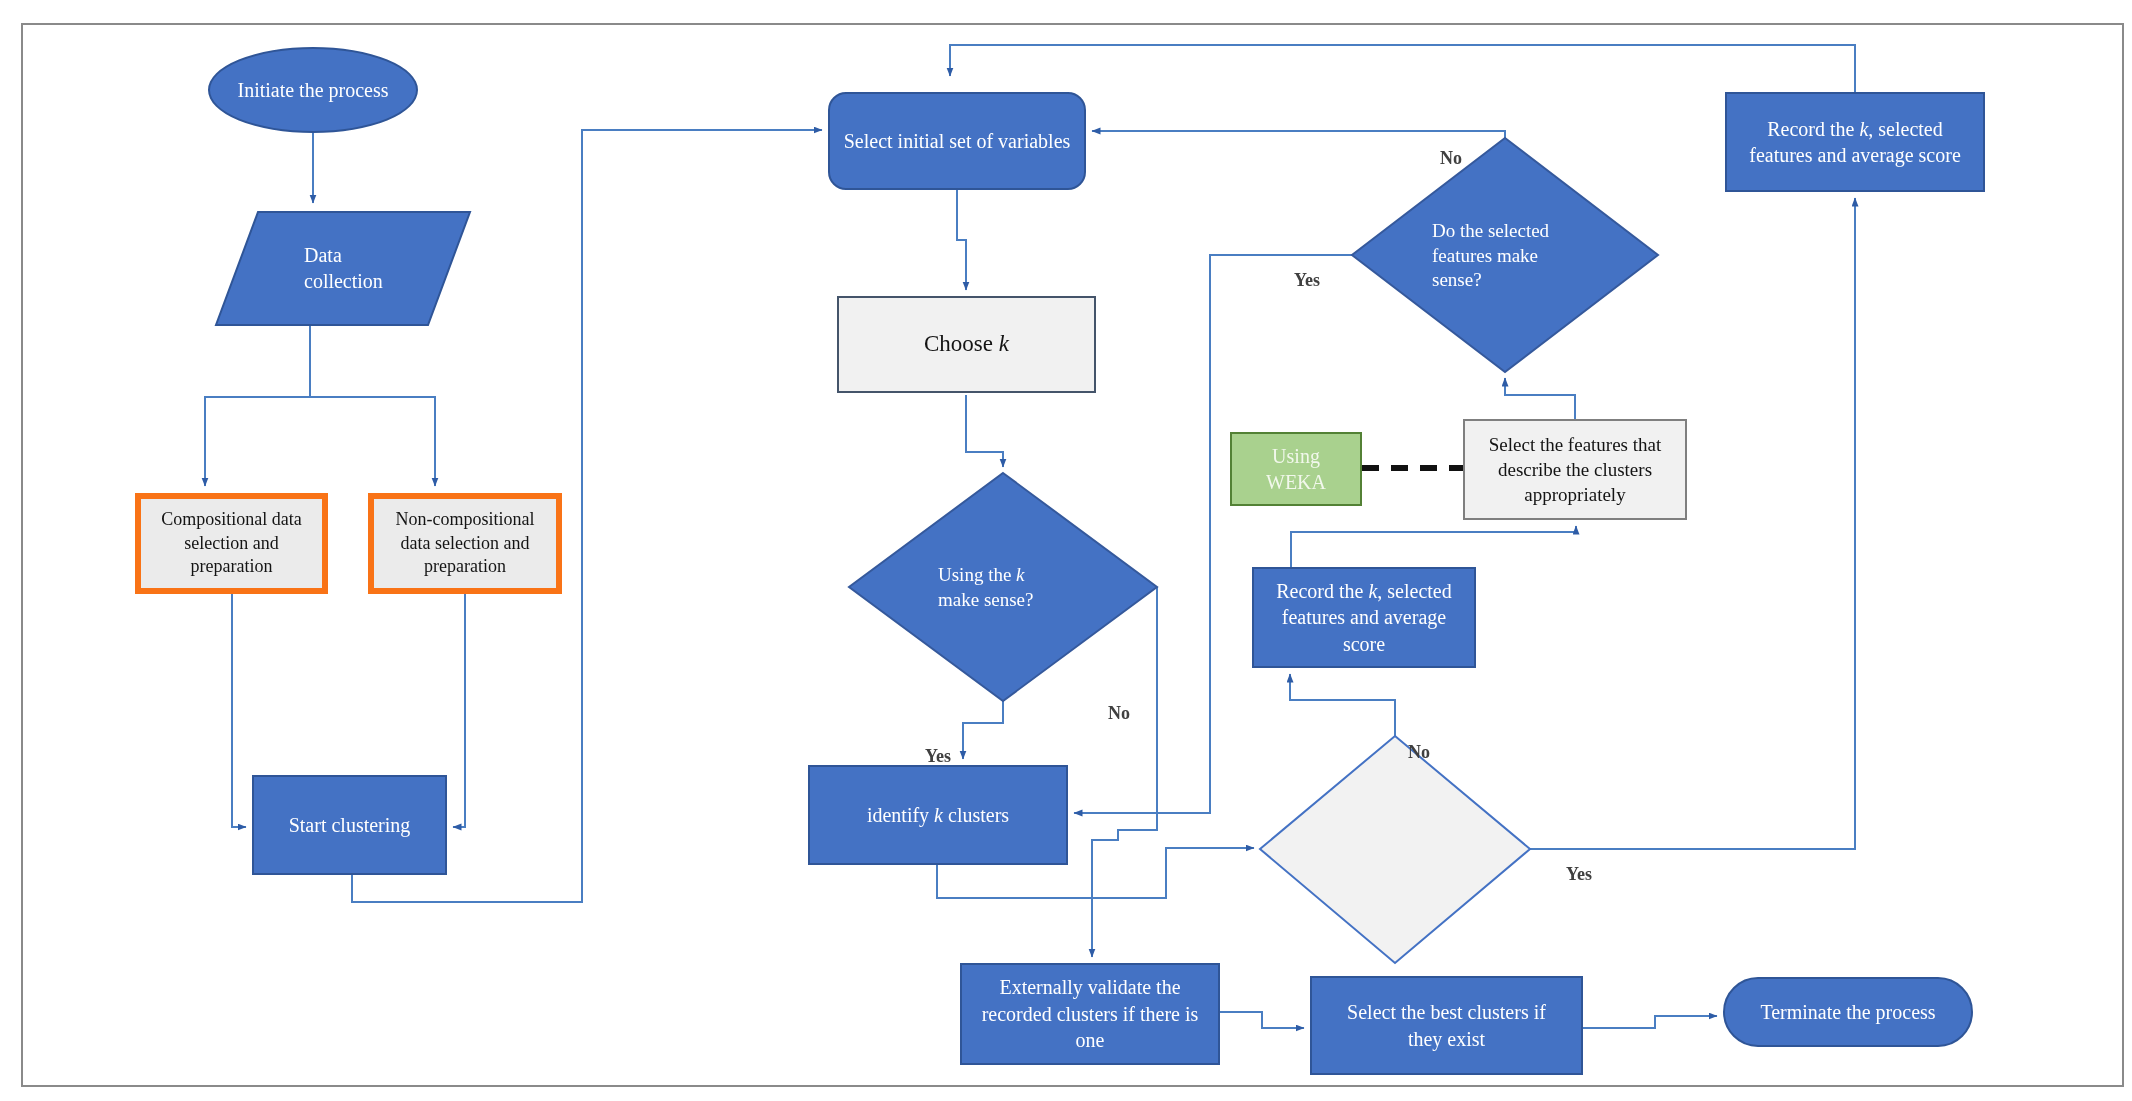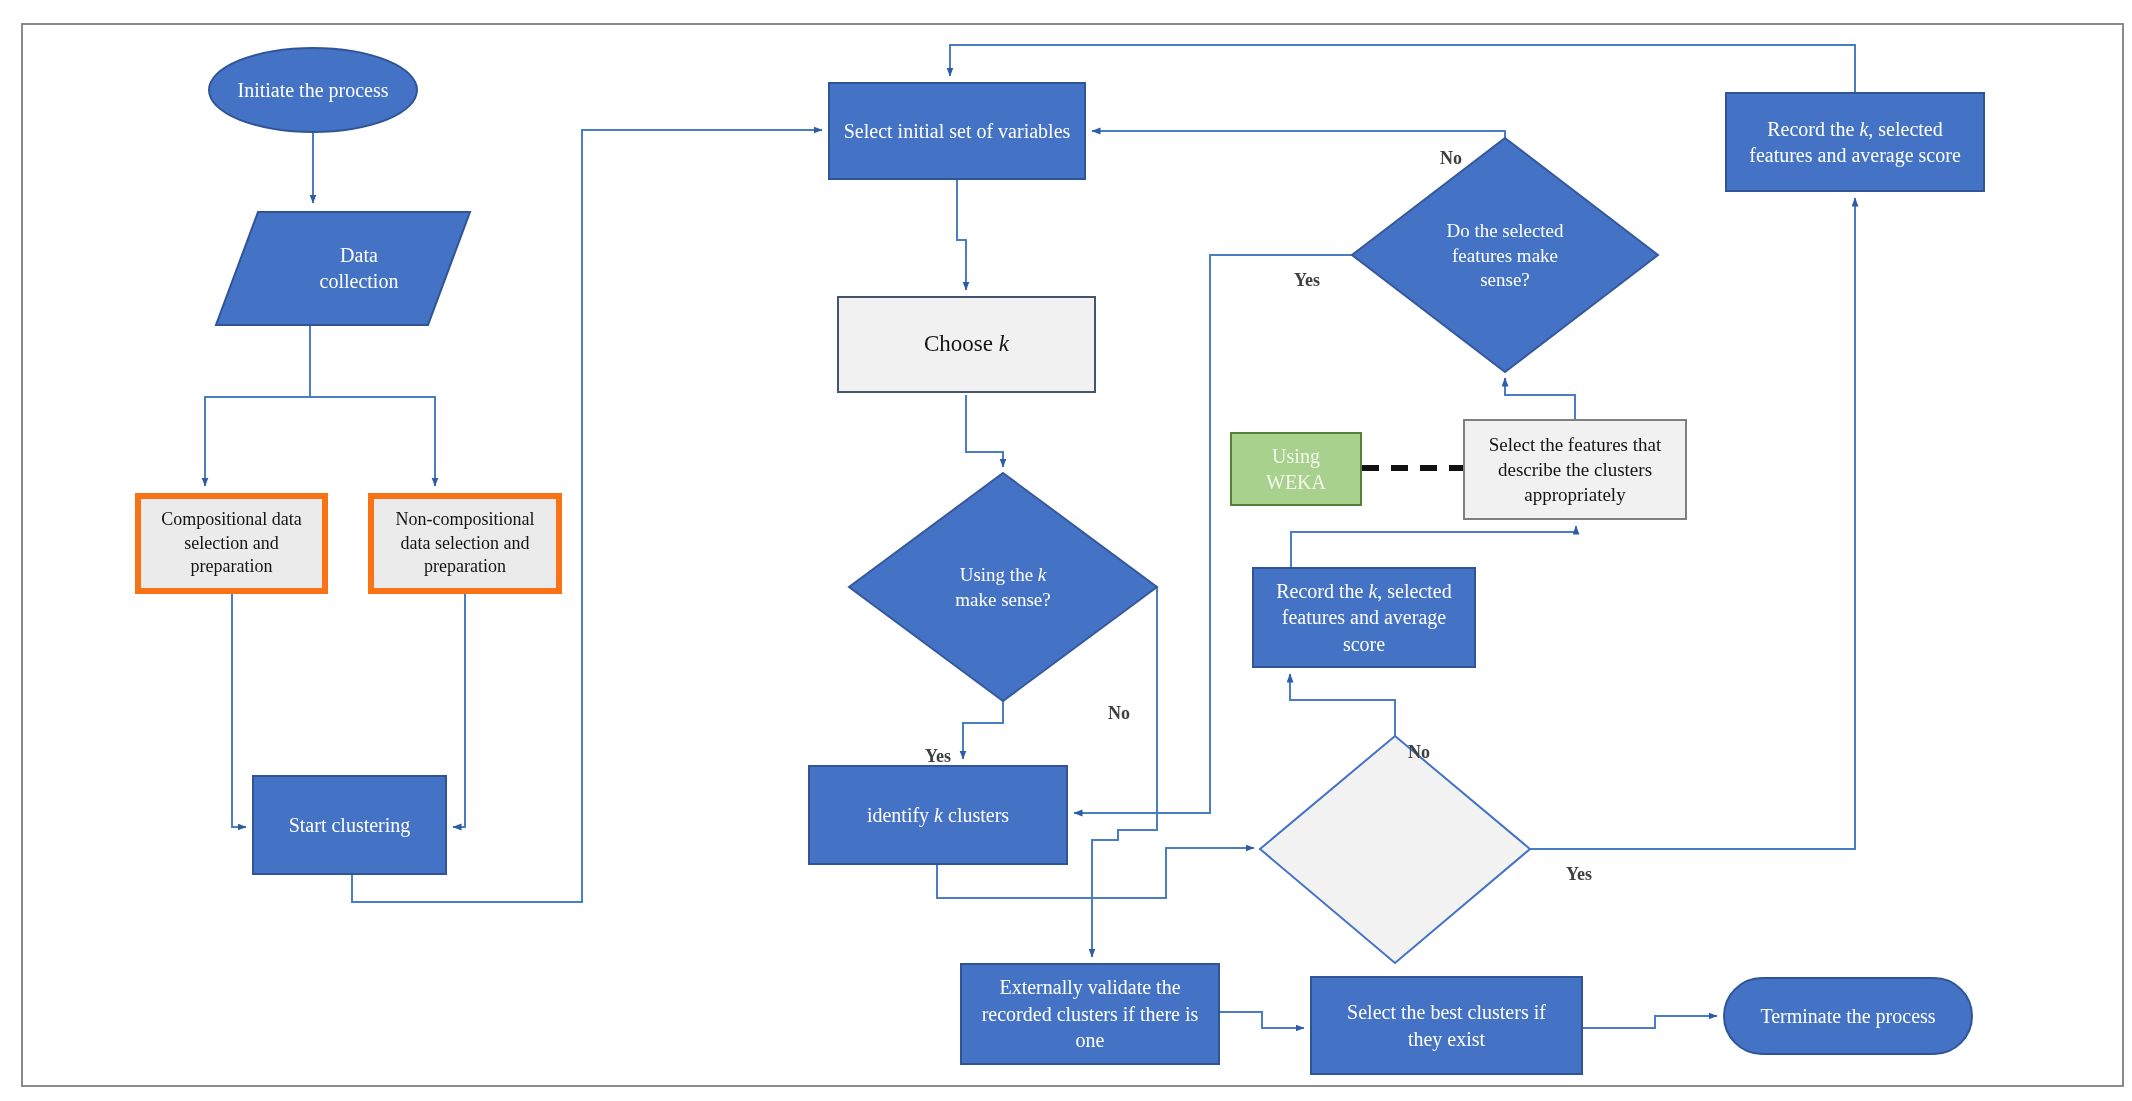--- a/index.html
+++ b/index.html
@@ -11,21 +11,21 @@
   .node{
     position:absolute; display:flex; align-items:center; justify-content:center;
     text-align:center; box-sizing:border-box; line-height:1.32;
   }
   .blue{background:#4472c4;border:2px solid #2f5597;color:#ffffff;font-size:20px;}
   .grayb{background:#ebebeb;border:6px solid #f97316;color:#141414;font-size:18px;}
   .choosek{background:#f1f1f1;border:2px solid #44546a;color:#141414;font-size:23px;}
   .selfeat{background:#f1f1f1;border:2px solid #7f7f7f;color:#141414;font-size:19px;}
   .green{background:#a9d18e;border:2px solid #538135;color:#f2f8ec;font-size:20px;}
   .dtext{position:absolute;display:flex;align-items:center;justify-content:center;
-    text-align:center;line-height:1.3;pointer-events:none;}
+    line-height:1.3;pointer-events:none;}
   .dwhite{color:#ffffff;font-size:19px;}
   .ddark{color:#141414;font-size:19px;}
   .ellipse{border-radius:50%;}
   .stadium{border-radius:40px;}
   .branch{position:absolute;font-weight:bold;color:#404040;font-size:18px;margin-top:46px;}
   .it{font-style:italic;}
   .pad{padding:4px 12px;}
 </style>
 </head>
 <body>
@@ -86,21 +86,21 @@
   </div>
 
   <div class="node grayb pad" style="left:368px;top:493px;width:194px;height:101px;">
     <span>Non-compositional data selection and preparation</span>
   </div>
 
   <div class="node blue" style="left:252px;top:775px;width:195px;height:100px;">
     <span>Start clustering</span>
   </div>
 
-  <div class="node blue pad" style="left:828px;top:82px;width:258px;height:98px;">
+  <div class="node blue pad" style="left:828px;top:92px;width:258px;height:98px;border-radius:18px;">
     <span>Select initial set of variables</span>
   </div>
 
   <div class="node choosek" style="left:837px;top:296px;width:259px;height:97px;">
     <span><span>Choose </span><span class="it">k</span><span></span></span>
   </div>
 
   <div class="dtext dwhite" style="left:938px;top:532px;width:130px;height:112px;">
     <span><span>Using the </span><span class="it">k</span><span> make sense?</span></span>
   </div>
@@ -131,21 +131,21 @@
   </div>
 
   <div class="node blue" style="left:960px;top:963px;width:260px;height:102px;padding:0 14px;">
     <span>Externally validate the recorded clusters if there is one</span>
   </div>
 
   <div class="node blue" style="left:1310px;top:976px;width:273px;height:99px;padding:0 30px;">
     <span>Select the best clusters if they exist</span>
   </div>
 
-  <div class="node blue stadium" style="left:1723px;top:977px;width:250px;height:78px;padding:0 32px;">
+  <div class="node blue stadium" style="left:1723px;top:977px;width:250px;height:70px;padding:0 32px;">
     <span>Terminate the process</span>
   </div>
 
   <span class="branch" style="left:925px;top:700px;">Yes</span>
   <span class="branch" style="left:1108px;top:657px;">No</span>
   <span class="branch" style="left:1440px;top:102px;">No</span>
   <span class="branch" style="left:1294px;top:224px;">Yes</span>
   <span class="branch" style="left:1408px;top:696px;">No</span>
   <span class="branch" style="left:1566px;top:818px;">Yes</span>
 

